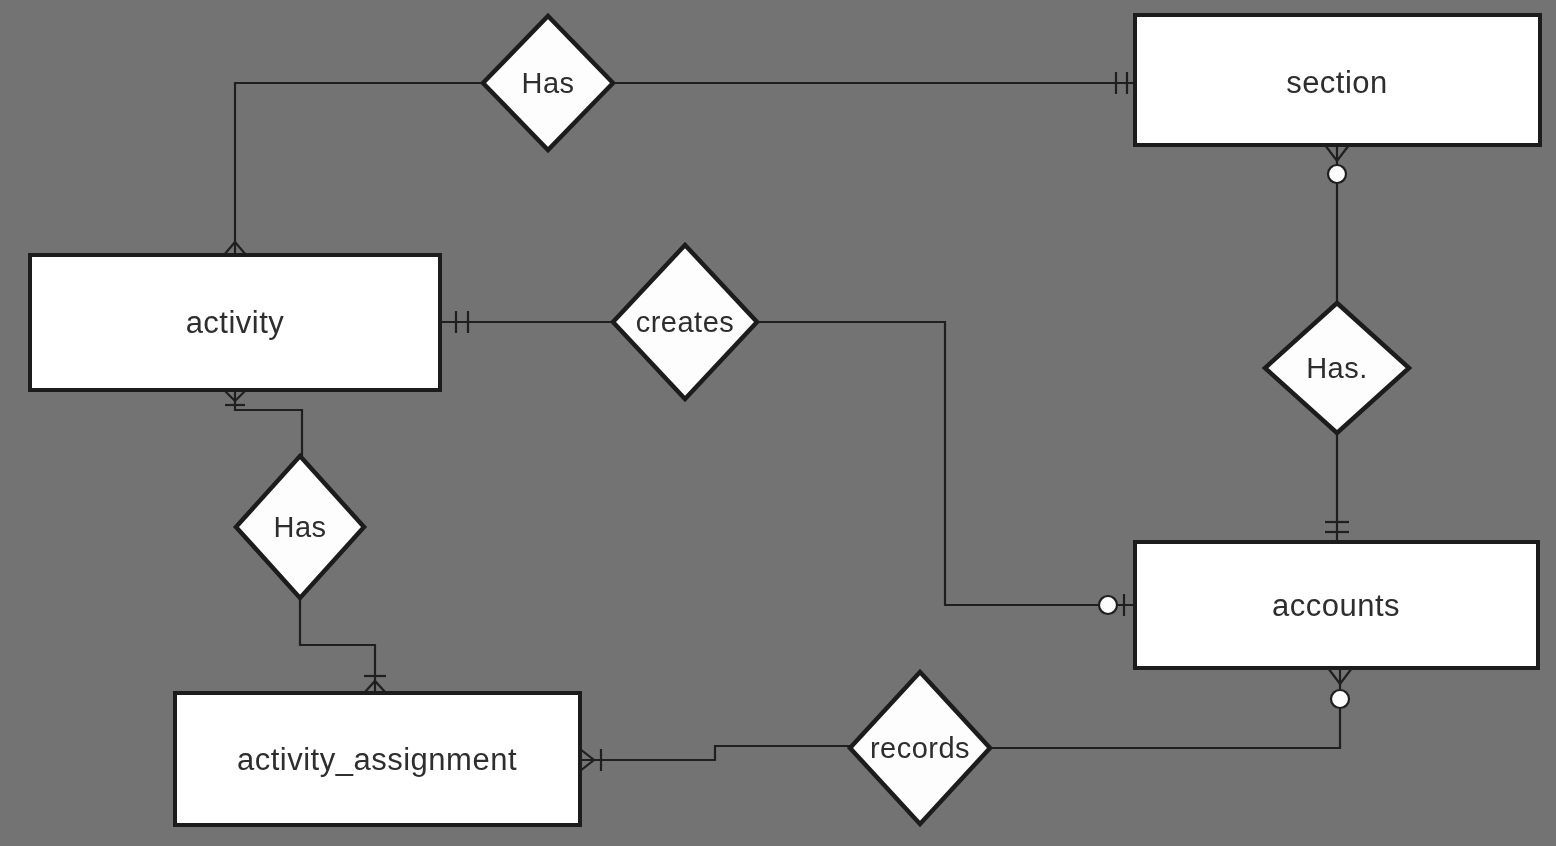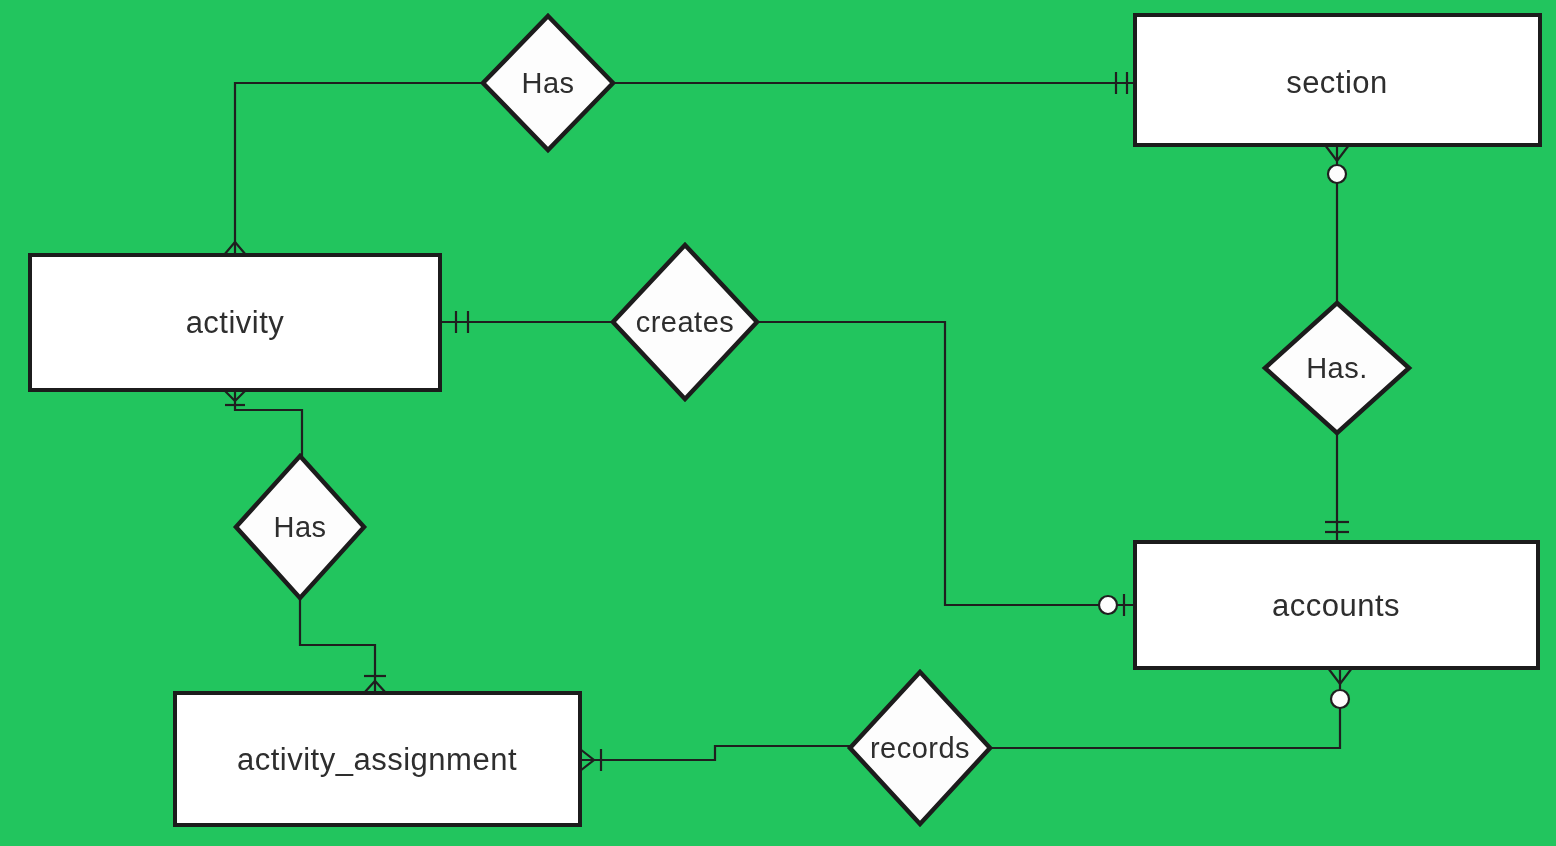--- a/index.html
+++ b/index.html
@@ -2,21 +2,21 @@
 <html><head>
 <meta charset="utf-8">
 <style>
   html,body{margin:0;padding:0;}
   body{
     width:1556px;height:846px;
     background:#fcfcfc;
     font-family:"Liberation Sans", sans-serif;
     overflow:hidden;
   }
-  .canvas{position:relative;width:1556px;height:846px;background:#22c55e;}
+  .canvas{position:relative;width:1556px;height:846px;background:#737373;}
   svg{display:block;}
   .entity-rect{fill:#ffffff;stroke:#1c1c1c;stroke-width:4;}
   .diamond{fill:#fdfdfd;stroke:#1c1c1c;stroke-width:4.5;stroke-linejoin:miter;}
   .conn{fill:none;stroke:#1f1f1f;stroke-width:2.2;}
   .mark{fill:none;stroke:#1f1f1f;stroke-width:2.2;}
   .mark-circle{fill:#fdfdfd;stroke:#1f1f1f;stroke-width:2.2;}
   .entity-label{
     font-family:"Liberation Sans", sans-serif;
     font-size:31px;fill:#2e2e2e;
     text-anchor:middle;letter-spacing:0.5px;

